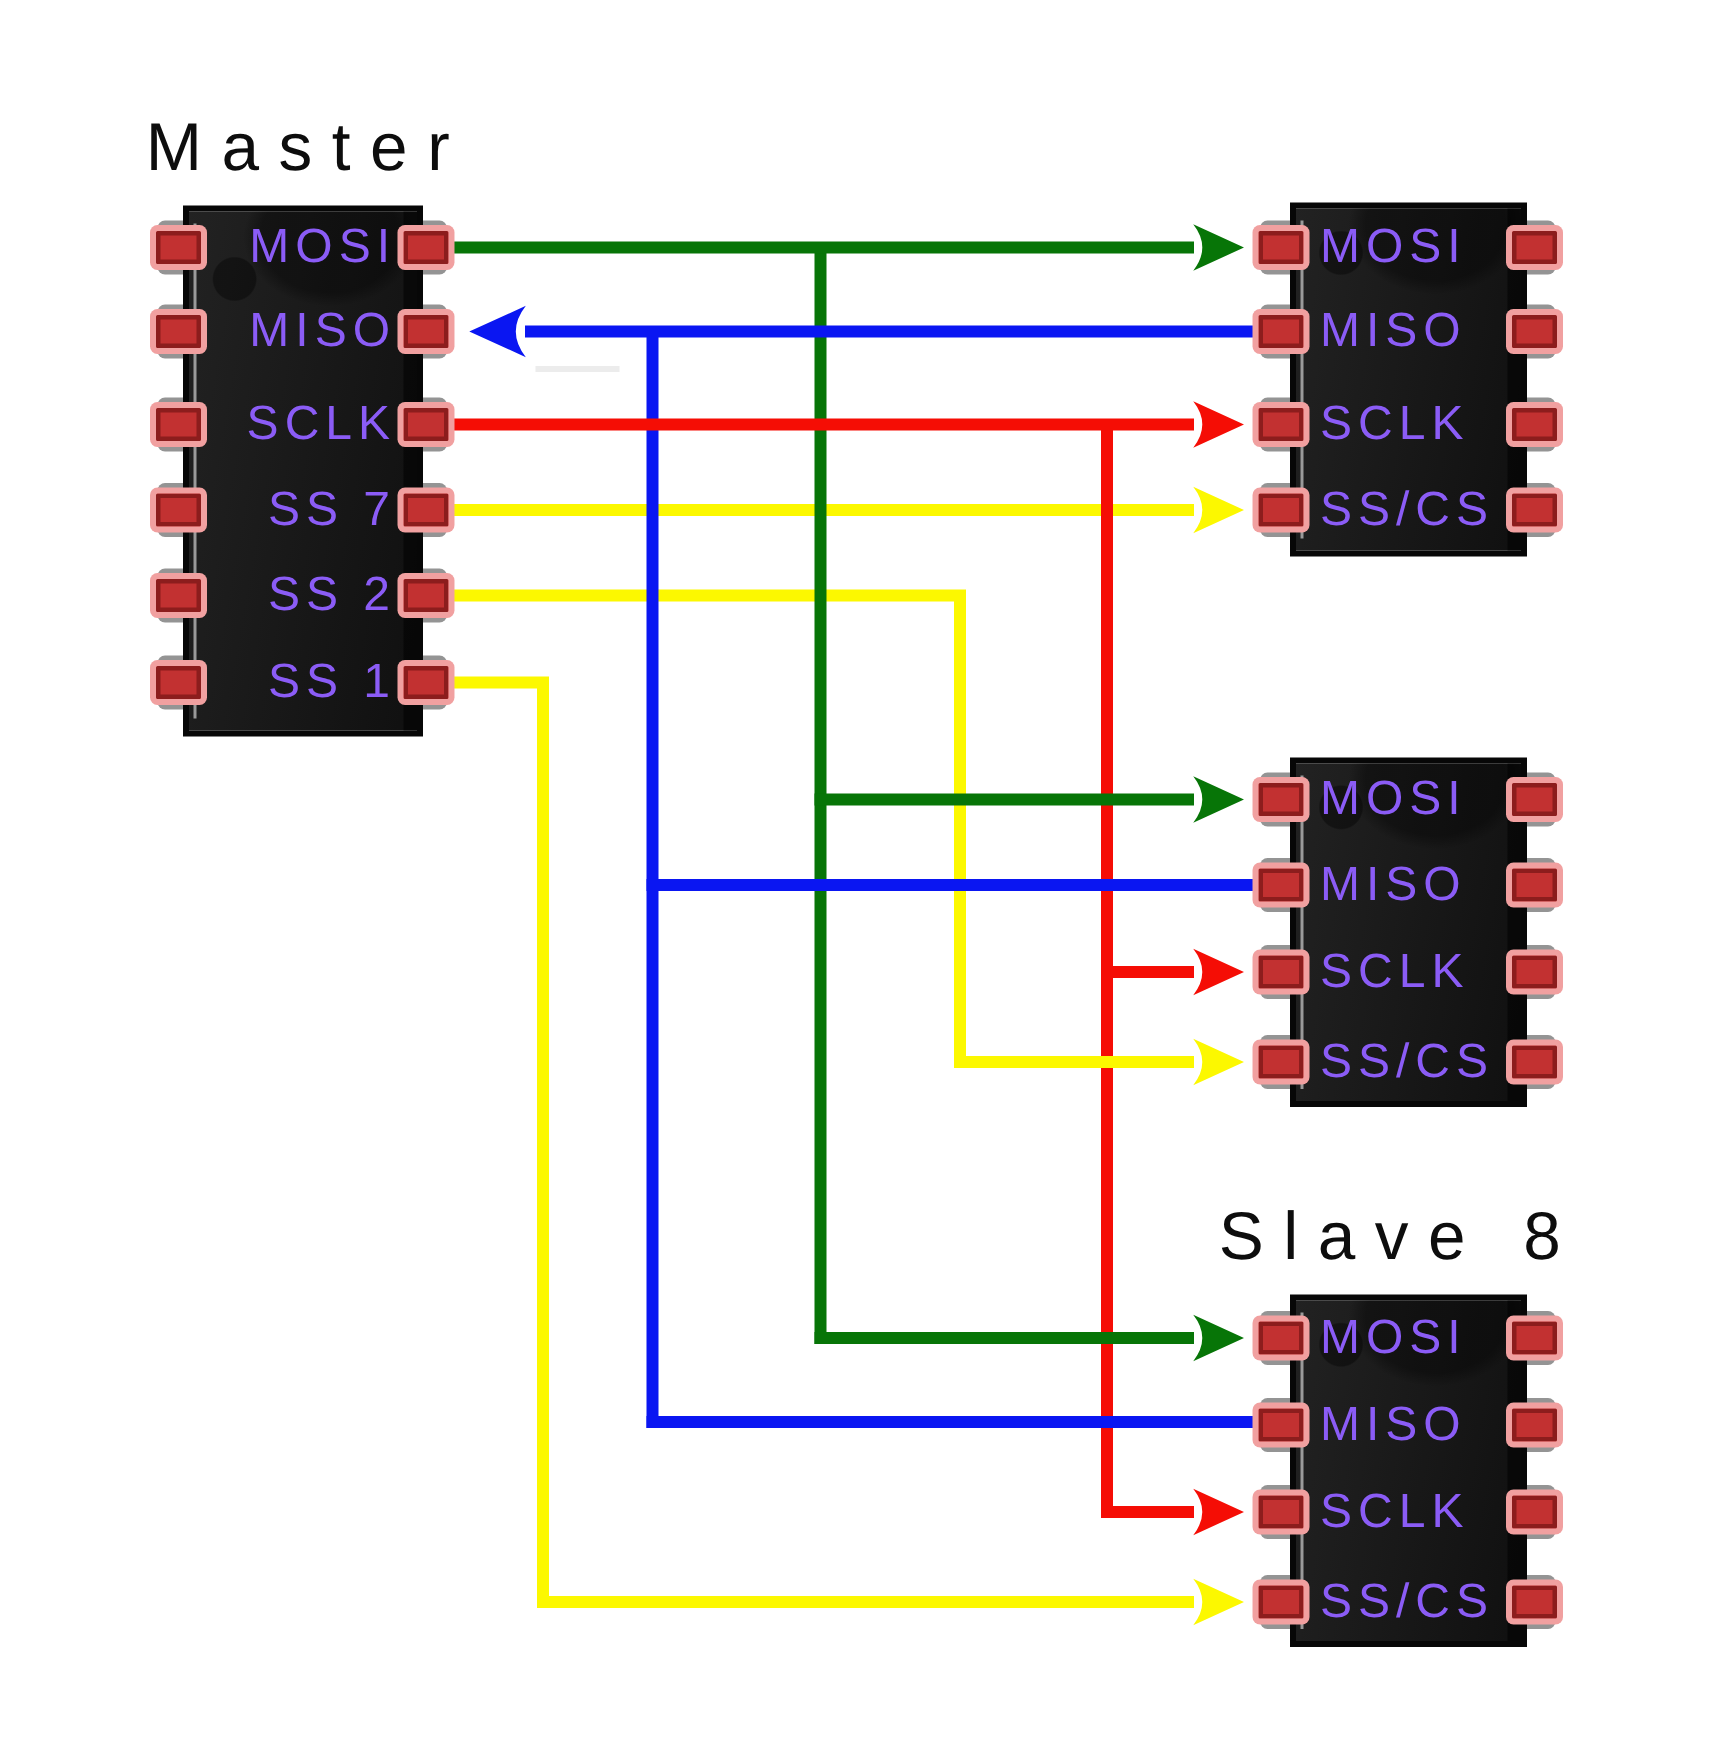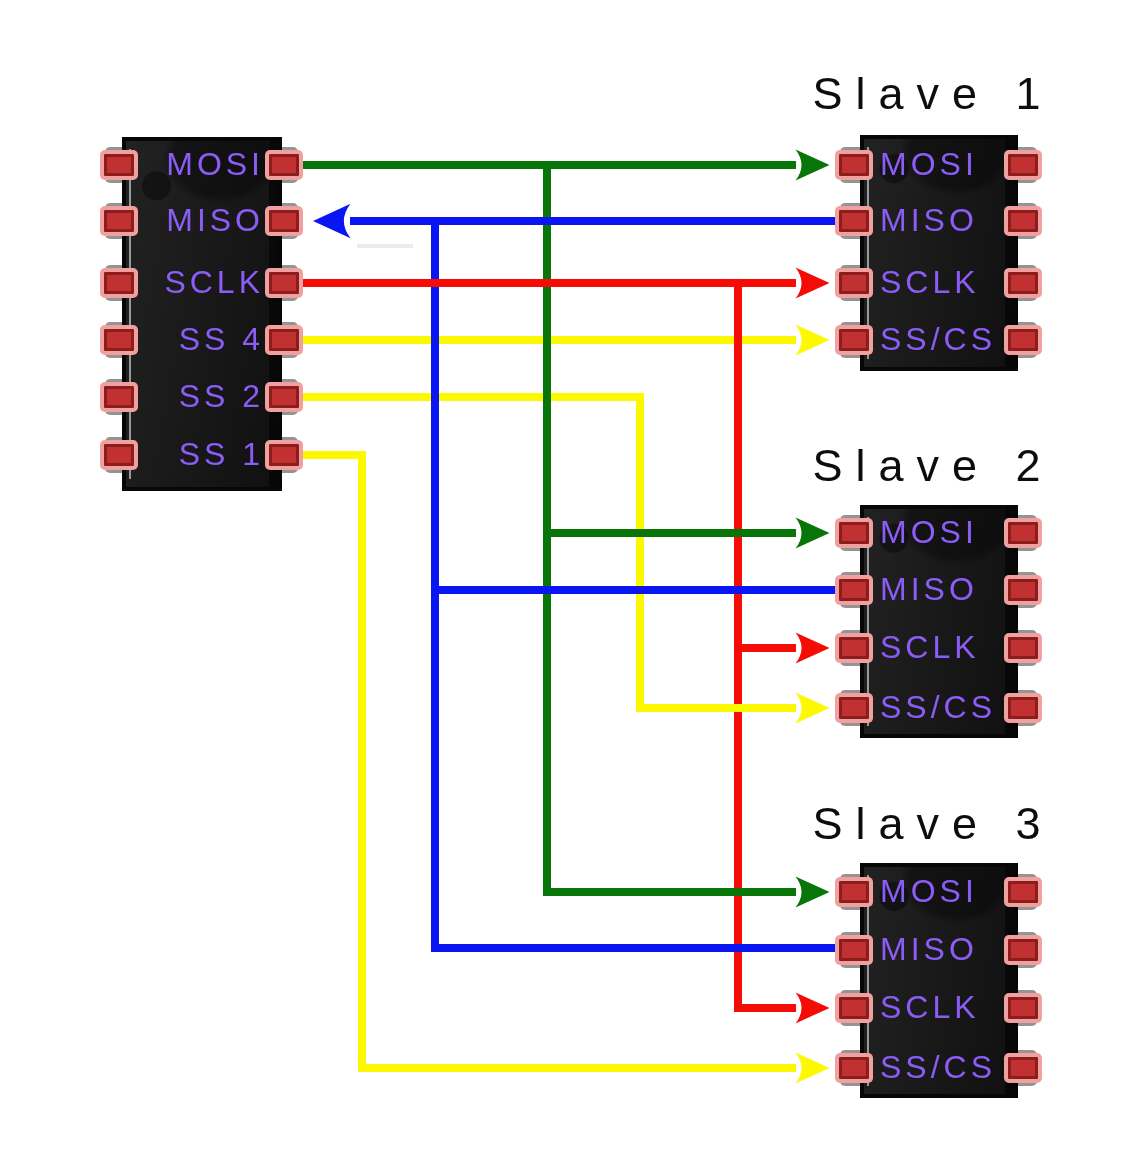--- a/index.html
+++ b/index.html
@@ -101,23 +101,22 @@
       <path class="wire-miso" d="M860,221 H350" marker-end="url(#arrow-miso)" stroke="#0a16f2"></path>
       <path class="wire-miso" d="M431,590 H860" stroke="#0a16f2"></path>
       <path class="wire-miso" d="M431,948 H860" stroke="#0a16f2"></path>
 
       <path class="wire-ss" d="M636,708 H796" marker-end="url(#arrow-ss)" stroke="#fcf800"></path>
     </g>
   </svg>
 
   <div class="chip-layer">
 
-    <div class="chip-title" style="left:783px;top:68px;width:300px;">Slave 1</div>
-    <div class="chip-title" style="left:783px;top:440px;width:300px;">Slave 2</div>
-    <div class="chip-title" style="left:783px;top:798px;width:300px;">Slave 3</div>
+    <div class="chip-title" style="left:55px;top:72px;width:300px;">Master</div>
+    <div class="chip-title" style="left:783px;top:798px;width:300px;">Slave 8</div>
 
     <div class="chip">
         <div class="stub" style="left: 105px; top: 147px;"></div>
         <div class="stub" style="left: 264px; top: 147px;"></div>
         <div class="stub" style="left: 105px; top: 203px;"></div>
         <div class="stub" style="left: 264px; top: 203px;"></div>
         <div class="stub" style="left: 105px; top: 265px;"></div>
         <div class="stub" style="left: 264px; top: 265px;"></div>
         <div class="stub" style="left: 105px; top: 322px;"></div>
         <div class="stub" style="left: 264px; top: 322px;"></div>
@@ -130,21 +129,21 @@
         <div class="pad" style="left: 265px; top: 150px;"></div>
         <div class="pin-label" style="top: 165px; right: 880px;">MOSI</div>
         <div class="pad" style="left: 100px; top: 206px;"></div>
         <div class="pad" style="left: 265px; top: 206px;"></div>
         <div class="pin-label" style="top: 221px; right: 880px;">MISO</div>
         <div class="pad" style="left: 100px; top: 268px;"></div>
         <div class="pad" style="left: 265px; top: 268px;"></div>
         <div class="pin-label" style="top: 283px; right: 880px;">SCLK</div>
         <div class="pad" style="left: 100px; top: 325px;"></div>
         <div class="pad" style="left: 265px; top: 325px;"></div>
-        <div class="pin-label" style="top: 340px; right: 880px;">SS 4</div>
+        <div class="pin-label" style="top: 340px; right: 880px;">SS 7</div>
         <div class="pad" style="left: 100px; top: 382px;"></div>
         <div class="pad" style="left: 265px; top: 382px;"></div>
         <div class="pin-label" style="top: 397px; right: 880px;">SS 2</div>
         <div class="pad" style="left: 100px; top: 440px;"></div>
         <div class="pad" style="left: 265px; top: 440px;"></div>
         <div class="pin-label" style="top: 455px; right: 880px;">SS 1</div>
       </div>
 
     <div class="chip">
         <div class="stub" style="left: 840px; top: 147px;"></div>

